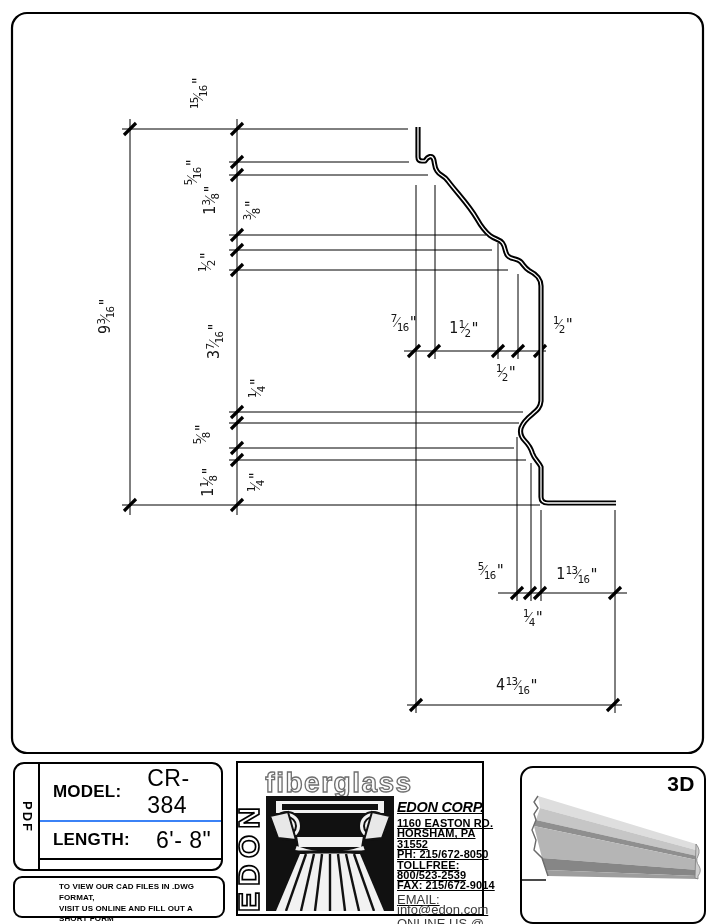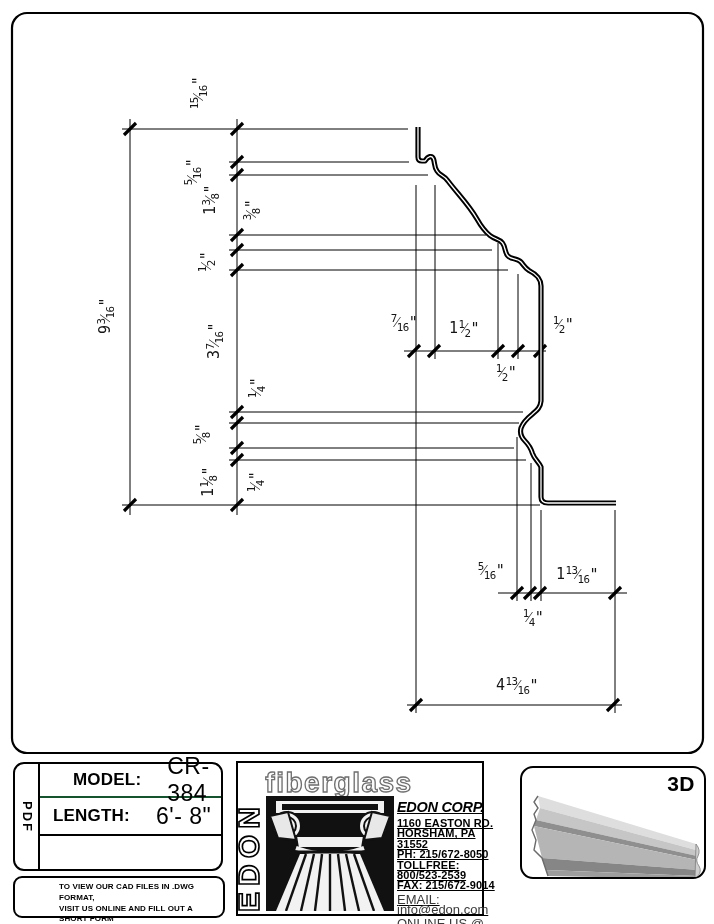--- a/index.html
+++ b/index.html
@@ -17,40 +17,40 @@
   .dim .whole{margin-right:1px;}
 
   
   .blk{position:absolute;border:2px solid #000;background:#fff;box-sizing:border-box;}
   #box-left{left:13px;top:762px;width:210px;height:109px;border-radius:11px;}
   #pdf-col{position:absolute;left:0;top:0;width:23px;height:100%;border-right:2px solid #000;}
   #pdf-txt{position:absolute;left:50%;top:50%;transform:translate(-50%,-50%) rotate(90deg);
            font-weight:bold;font-size:13px;letter-spacing:2px;}
   .tb-rows{position:absolute;left:25px;right:0;top:0;bottom:0;}
   .tb-row{box-sizing:border-box;display:flex;align-items:center;padding-left:13px;}
-  .tb-row.r1{height:32px;margin-left:20px;}
-  .tb-row.r2{height:38px;border-top:2px solid #14532d;}
+  .tb-row.r1{height:56px;}
+  .tb-row.r2{height:38px;border-top:2px solid #3b82f6;}
   .tb-row.r3{height:19px;border-top:2px solid #000;}
   .tb-lab{font-weight:bold;font-size:17px;letter-spacing:0.2px;}
   .tb-val{font-weight:normal;font-size:23px;margin-left:26px;letter-spacing:0.5px;}
 
   #note-box{left:13px;top:876px;width:212px;height:42px;border-radius:9px;}
   #note-txt{position:absolute;left:8px;top:4px;right:4px;font-size:8px;font-weight:bold;
             line-height:1.35;white-space:pre-line;letter-spacing:0.1px;margin-left:36px;}
 
   #box-center{left:236px;top:761px;width:248px;height:155px;}
   #fiberglass-svg{position:absolute;left:16px;top:2px;}
   #edon-svg{position:absolute;left:0px;top:38px;}
   #column-svg{position:absolute;left:28px;top:33px;}
   #info{position:absolute;left:159px;top:36px;width:102px;text-decoration:underline;}
   #company{font-weight:bold;font-style:italic;font-size:14.5px;letter-spacing:-0.3px;}
   .addr{font-size:11px;font-weight:bold;line-height:10.4px;letter-spacing:0.1px;}
   .contact{font-size:13px;color:#3a3a3a;line-height:10px;margin-top:4px;}
 
-  #box-3d{left:520px;top:766px;width:186px;height:113px;border-radius:13px;overflow:hidden;}
+  #box-3d{left:520px;top:766px;width:186px;height:158px;border-radius:13px;overflow:hidden;}
   #label-3d{position:absolute;right:9px;top:4px;font-weight:bold;font-size:21px;letter-spacing:0.5px;}
   #molding-svg{position:absolute;left:0;top:0;}
 </style>
 </head>
 <body>
 
 <div id="page">
 
   <svg id="cad" width="714" height="924" viewBox="0 0 714 924">
 

